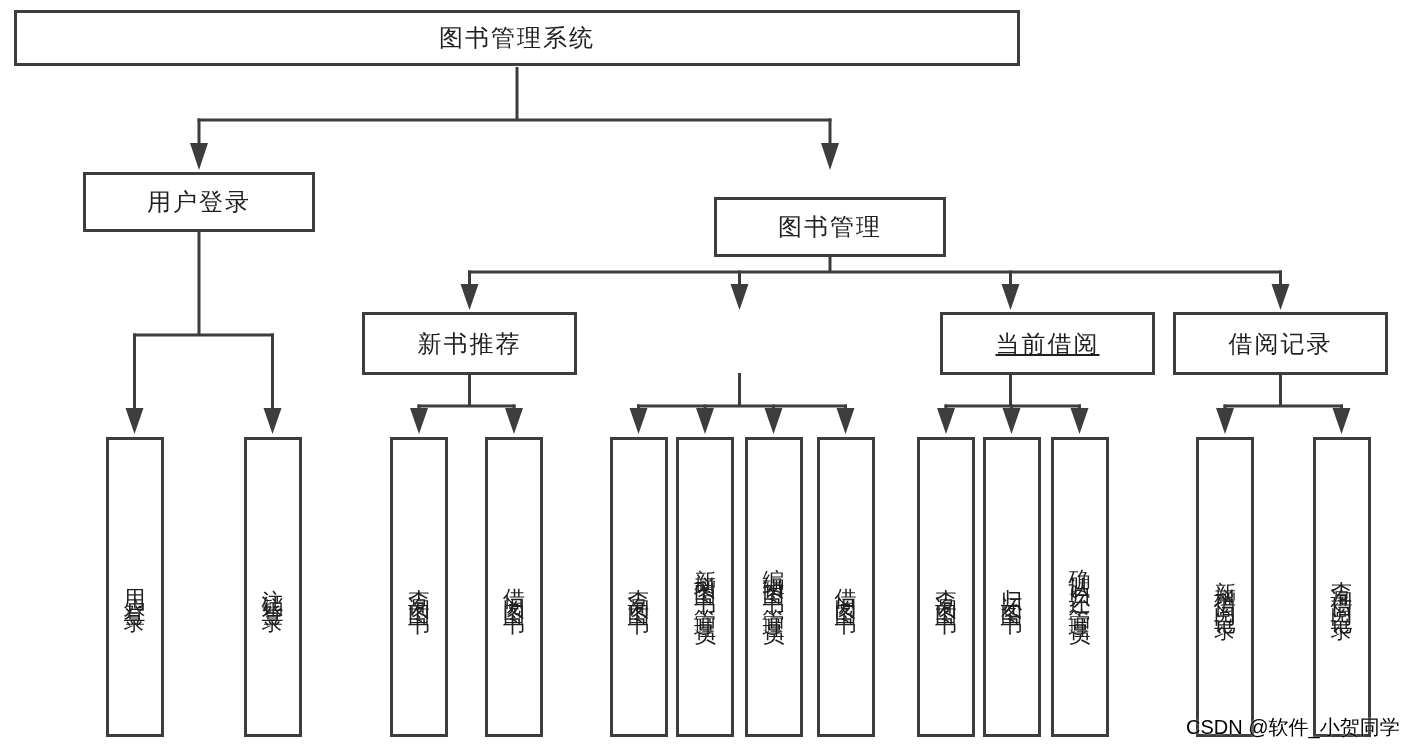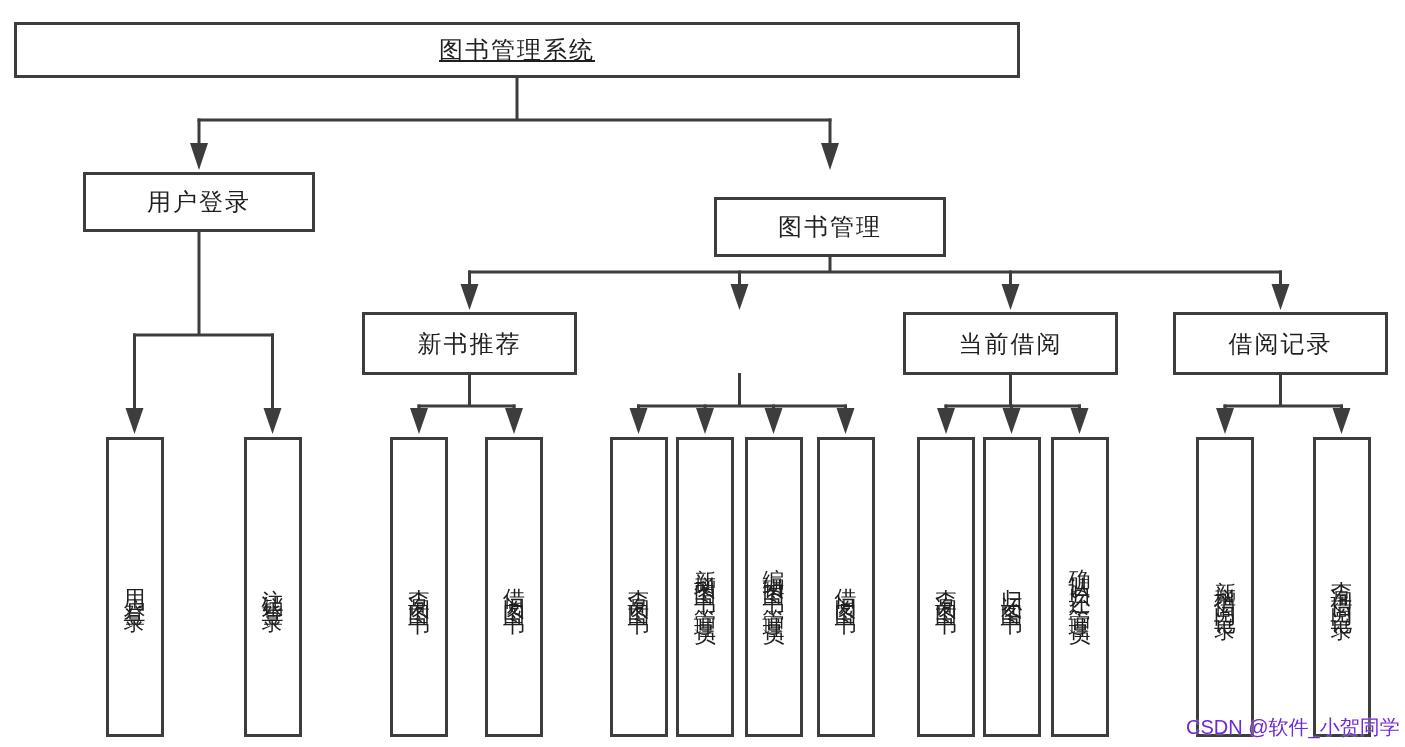--- a/index.html
+++ b/index.html
@@ -26,23 +26,23 @@
     position: absolute;
     box-sizing: border-box;
     border: 3px solid #3d3d3d;
     background: #ffffff;
     display: flex;
     align-items: center;
     justify-content: center;
     color: #1f1f1f;
   }
   .node-root {
-    left: 14px; top: 22px;
+    left: 14px; top: 10px;
     width: 1006px; height: 56px;
-    font-size: 24px; letter-spacing: 2px; text-decoration: underline;
+    font-size: 24px; letter-spacing: 2px;
   }
   .node-l2 {
     top: 172px;
     width: 232px; height: 60px;
     font-size: 24px; letter-spacing: 2px;
   }
   .node-l3 {
     top: 312px;
     width: 215px; height: 63px;
     font-size: 24px; letter-spacing: 2px;
@@ -65,21 +65,21 @@
     letter-spacing: 8px;
     color: #1f1f1f;
     line-height: 1;
     white-space: nowrap;
   }
   #watermark {
     position: absolute;
     left: 1186px;
     top: 714px;
     font-size: 20px;
-    color: #6d28d9;
+    color: #000000;
     text-shadow: 0 0 2px #ffffff;
     white-space: nowrap;
     z-index: 5;
   }
 </style>
 </head>
 <body>
 
 <div id="canvas">
 
@@ -151,21 +151,21 @@
       <polygon points="1332.5,408 1350.5,408 1341.5,434"></polygon>
     </g>
   </svg>
 
   <div class="node node-root">图书管理系统</div>
 
   <div class="node node-l2" style="left:83px;">用户登录</div>
   <div class="node node-l2" style="left:714px;margin-top:25px;">图书管理</div>
 
   <div class="node node-l3" style="left:362px;">新书推荐</div>
-  <div class="node node-l3" style="left:903px;">当前借阅</div>
+  <div class="node node-l3" style="left:940px;text-decoration:underline;">当前借阅</div>
   <div class="node node-l3" style="left:1173px;">借阅记录</div>
 
   <div class="leaf" style="left:105.5px;">
     <span>用户登录</span>
   </div>
   <div class="leaf" style="left:243.5px;">
     <span>注销登录</span>
   </div>
   <div class="leaf" style="left:390px;">
     <span>查询图书</span>

